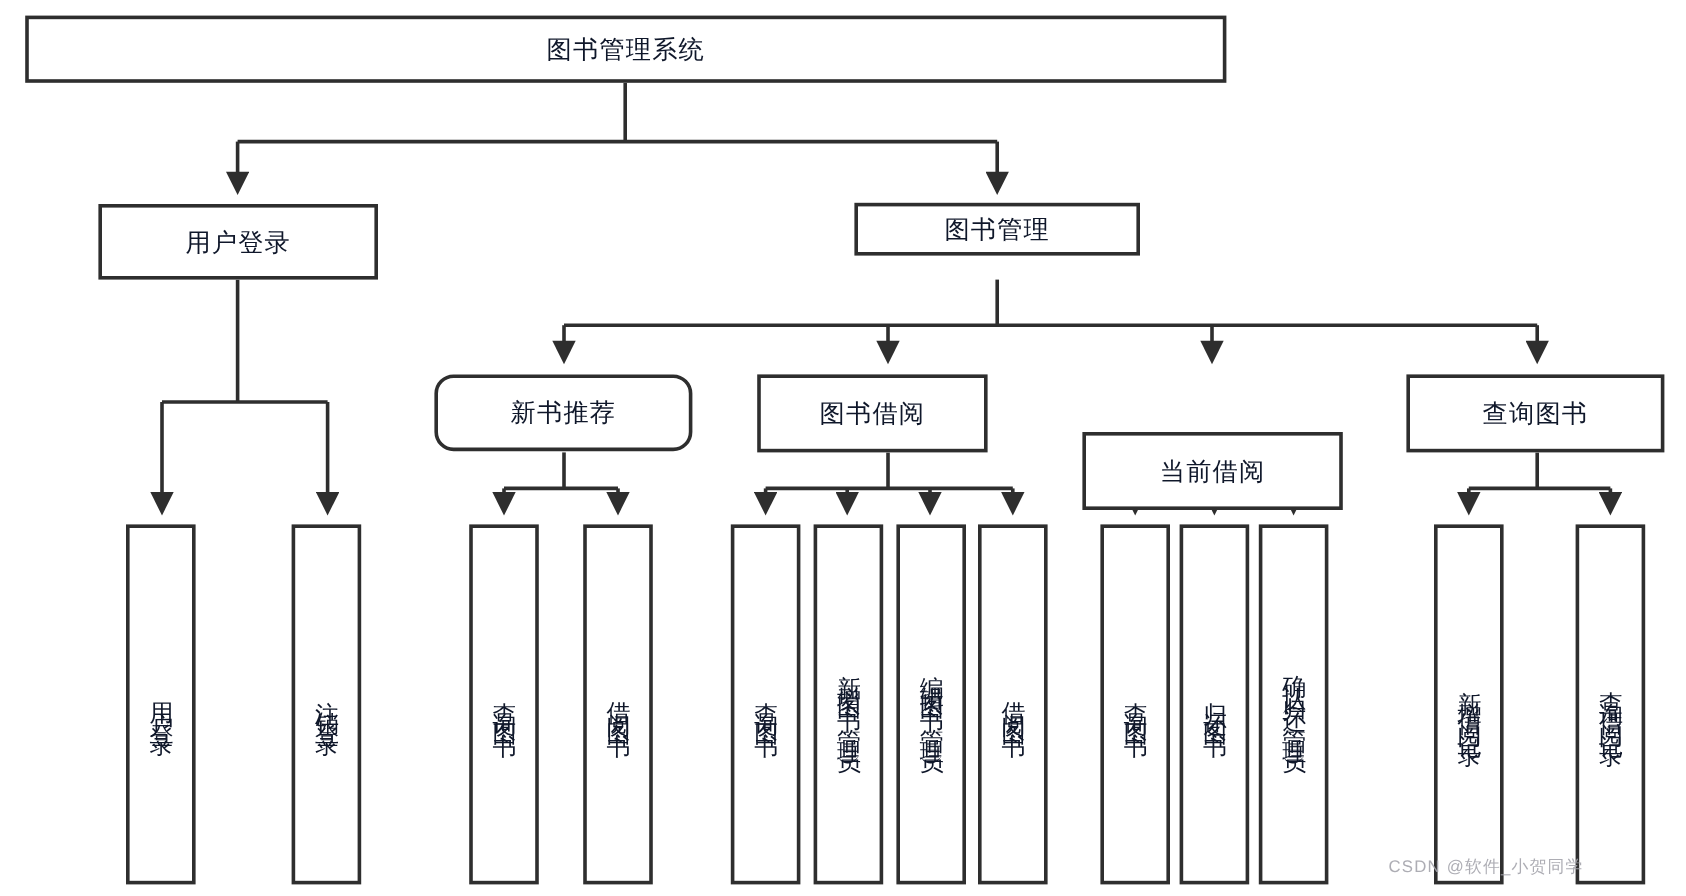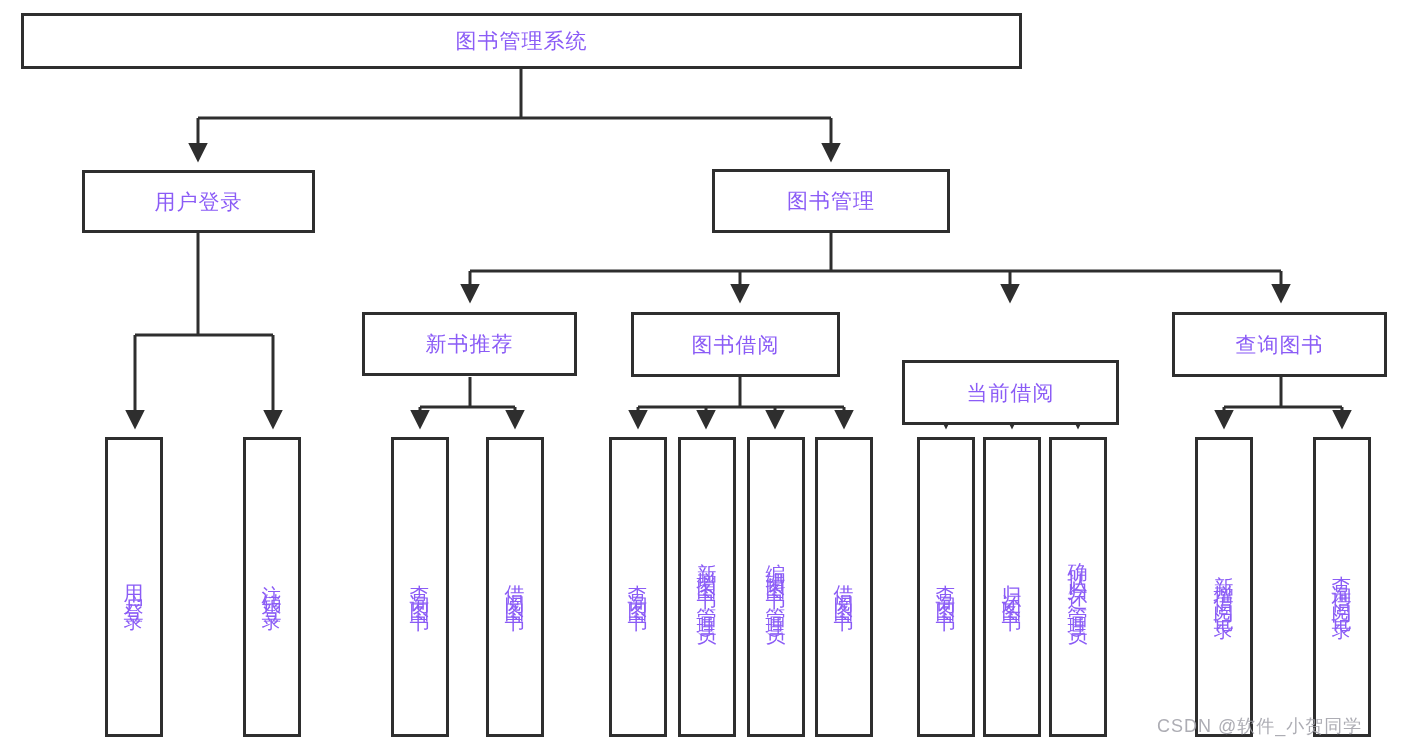--- a/index.html
+++ b/index.html
@@ -23,41 +23,41 @@
     height: 747px;
   }
   .box {
     position: absolute;
     box-sizing: border-box;
     border: 3px solid #2e2e2e;
     background: #ffffff;
     display: flex;
     align-items: center;
     justify-content: center;
-    color: #8b5cf6;
+    color: #0f172a;
     font-size: 21px;
     letter-spacing: 1px;
     text-align: center;
     z-index: 2;
   }
   .vbox {
     width: 58px;
     top: 437px;
     height: 300px;
     writing-mode: vertical-lr;
     text-orientation: mixed;
     font-size: 20px;
     letter-spacing: 9px;
     line-height: 1;
   }
   .watermark {
     position: absolute;
     left: 1157px;
     top: 714px;
-    font-size: 18px;
+    font-size: 14px;
     color: rgba(164, 164, 172, 0.9);
     white-space: nowrap;
     z-index: 3;
     letter-spacing: 1px;
   }
 </style>
 </head>
 <body>
 
 <div class="stage">
@@ -108,24 +108,24 @@
       <path d="M1281 377 V407"></path>
       <path d="M1224 407 H1342"></path>
       <path d="M1224 407 V412" marker-end="url(#arrow)"></path>
       <path d="M1342 407 V412" marker-end="url(#arrow)"></path>
     </g>
   </svg>
 
   <div class="box" style="left:21px; top:13px; width:1001px; height:56px;">图书管理系统</div>
 
   <div class="box" style="left:82px; top:170px; width:233px; height:63px;">用户登录</div>
-  <div class="box" style="left:712px; top:169px; width:238px; height:64px;">图书管理</div>
+  <div class="box" style="left:712px; top:169px; width:238px; height:44px;">图书管理</div>
 
-  <div class="box" style="left:362px; top:312px; width:215px; height:64px;">新书推荐</div>
-  <div class="box" style="left:631px; top:312px; width:209px; height:65px;">图书借阅</div>
+  <div class="box" style="left:362px; top:312px; width:215px; height:64px;border-radius:16px;">新书推荐</div>
+  <div class="box" style="left:631px; top:312px; width:192px; height:65px;">图书借阅</div>
   <div class="box" style="left:902px; top:312px; width:217px; height:65px;margin-top:48px;">当前借阅</div>
   <div class="box" style="left:1172px; top:312px; width:215px; height:65px;">查询图书</div>
 
   <div class="box vbox" style="left:105px;">用户登录</div>
   <div class="box vbox" style="left:243px;">注销登录</div>
 
   <div class="box vbox" style="left:391px;">查询图书</div>
   <div class="box vbox" style="left:486px;">借阅图书</div>
 
   <div class="box vbox" style="left:609px;">查询图书</div>

